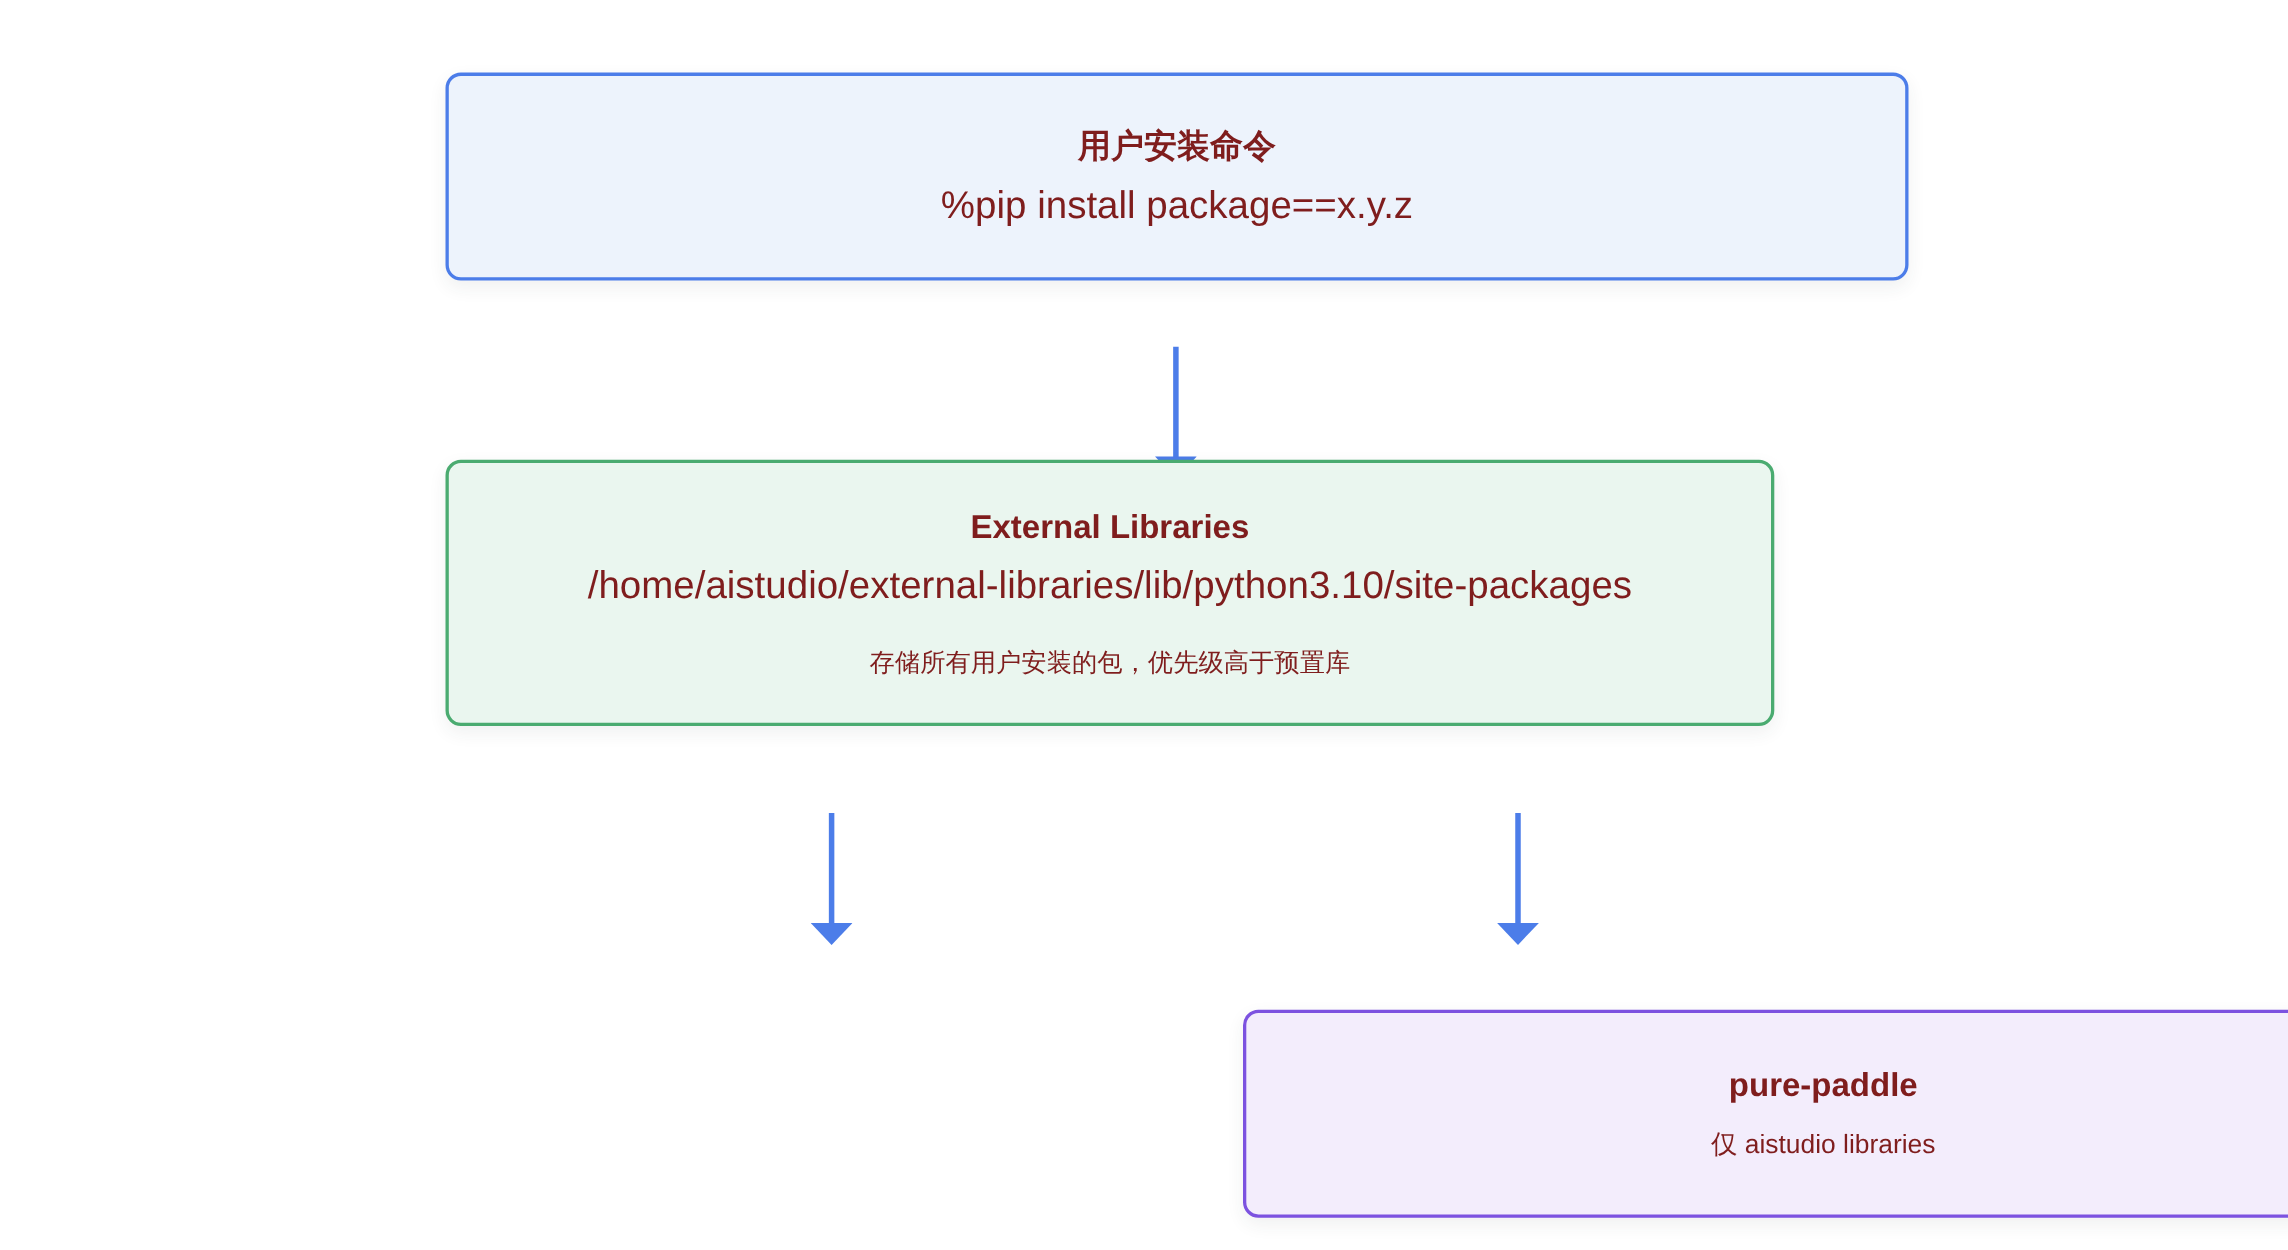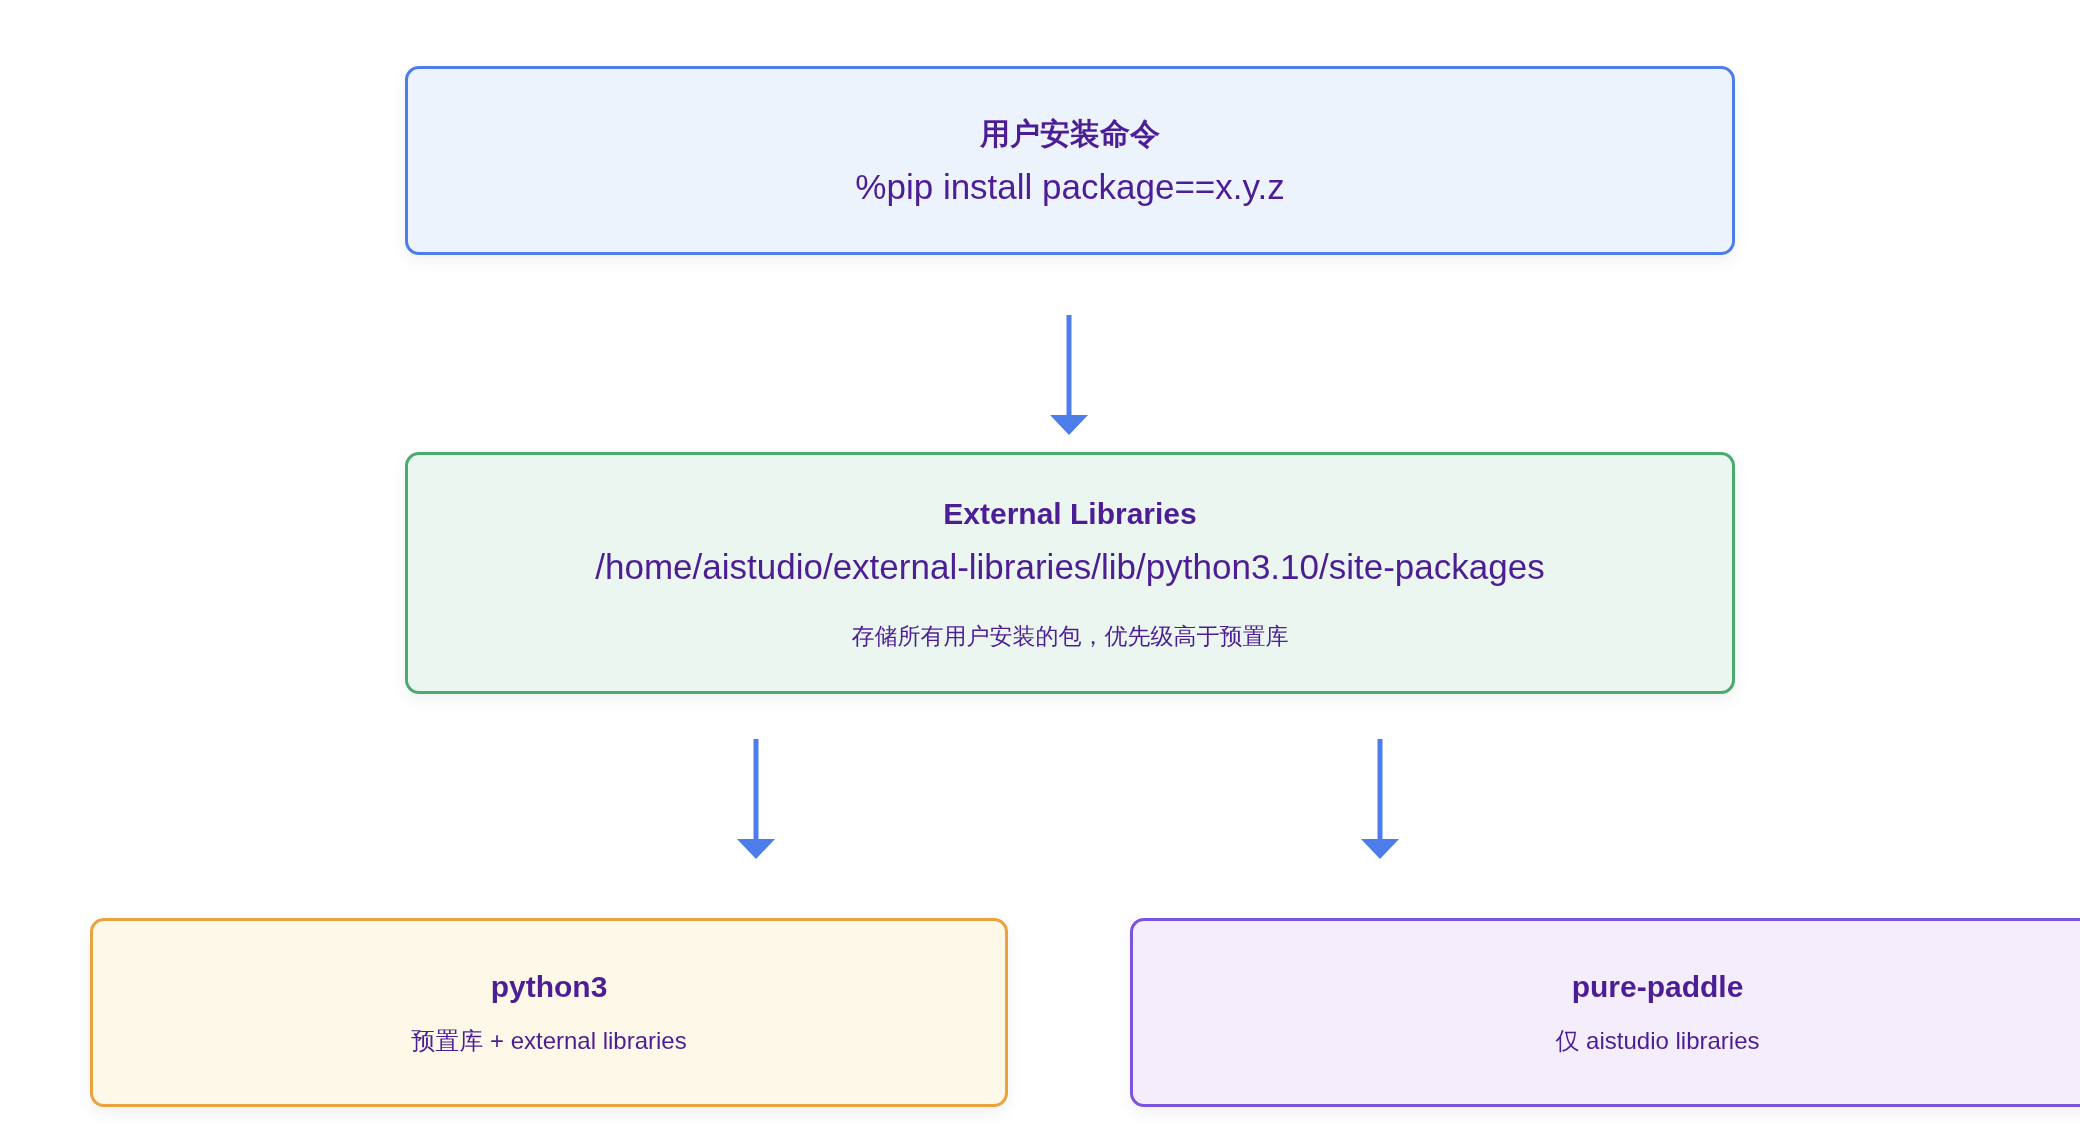--- a/index.html
+++ b/index.html
@@ -6,21 +6,21 @@
     margin: 0;
     padding: 0;
     background: #ffffff;
   }
   .canvas {
     position: relative;
     width: 2080px;
     height: 1136px;
     background: #ffffff;
     font-family: "Liberation Sans", "DejaVu Sans", sans-serif;
-    color: #4c1d95;
+    color: #7f1d1d;
     overflow: hidden;
   }
   .node {
     position: absolute;
     box-sizing: border-box;
     border: 3px solid;
     border-radius: 14px;
     display: flex;
     flex-direction: column;
     align-items: center;
@@ -46,21 +46,21 @@
   .node-sub {
     font-size: 24px;
     line-height: 36px;
     margin-top: 16px;
   }
   #node-install-command {
     left: 405px; top: 66px; width: 1330px; height: 189px;
     background: #edf3fc; border-color: #4c7de9;
   }
   #node-external-libraries {
-    left: 405px; top: 452px; width: 1330px; height: 242px;
+    left: 405px; top: 418px; width: 1208px; height: 242px;
     background: #eaf6ef; border-color: #4aab70;
   }
   #node-python3 {
     left: 90px; top: 918px; width: 918px; height: 189px;
     background: #fdf8e8; border-color: #e9a23c;
   }
   #node-pure-paddle {
     left: 1130px; top: 918px; width: 1055px; height: 189px;
     background: #f3edfc; border-color: #7c52e0;
   }
@@ -103,23 +103,19 @@
     </svg>
   </div>
 
   <div class="arrow" id="arrow-3">
     <svg width="38" height="120" viewBox="0 0 38 120" aria-hidden="true">
       <line x1="19" y1="0" x2="19" y2="102" stroke="#4c7de9" stroke-width="5"></line>
       <polygon points="0,100 38,100 19,120" fill="#4c7de9"></polygon>
     </svg>
   </div>
 
-  <div class="node" id="node-python3">
-    <div class="node-title">python3</div>
-    <div class="node-sub">预置库 + external libraries</div>
-  </div>
 
   <div class="node" id="node-pure-paddle">
     <div class="node-title">pure-paddle</div>
     <div class="node-sub">仅 aistudio libraries</div>
   </div>
 
 </div>
 
 </body></html>

